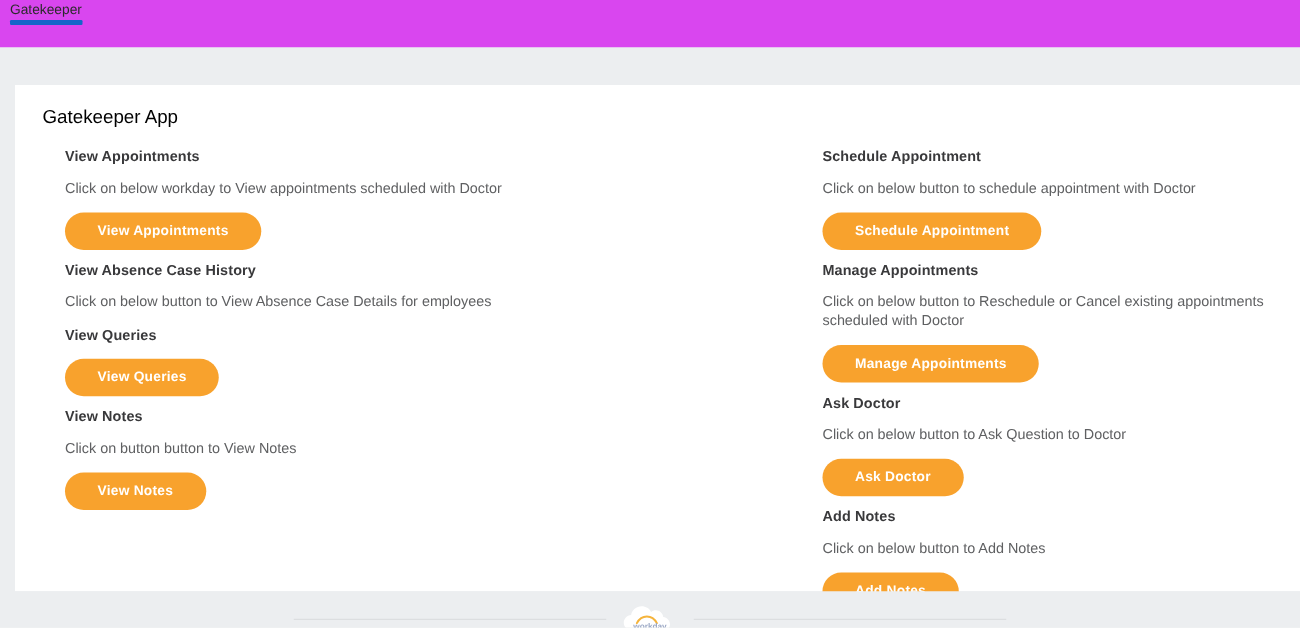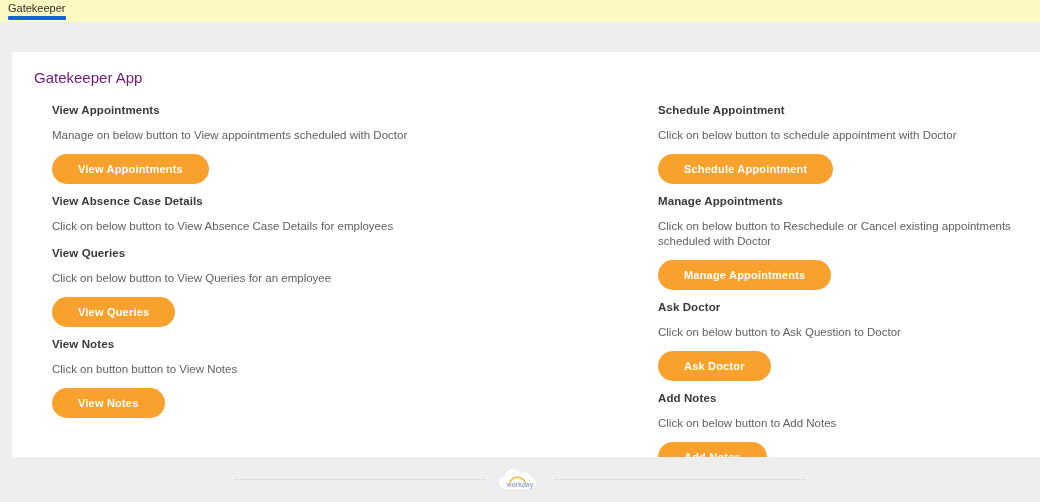--- a/index.html
+++ b/index.html
@@ -10,22 +10,22 @@
     width: 1040px;
     height: 502px;
     background: #eceef0;
     font-family: "Liberation Sans", sans-serif;
     overflow: hidden;
     position: relative;
   }
 
   
   .tabbar {
-    height: 22px;
-    background: #fef9c3;
+    height: 38px;
+    background: #d946ef;
     position: relative;
     display: flex;
     align-items: flex-start;
     box-sizing: border-box;
   }
   .tab {
     position: relative;
     padding: 1px 10px 0 8px;
     font-size: 11px;
     color: #2b2b2b;
@@ -56,21 +56,21 @@
     left: 12px;
     right: 0;
     top: 30px;
     height: 405px;
     background: #ffffff;
     box-sizing: border-box;
     padding: 16px 22px 10px 22px;
   }
   .card-title {
     font-size: 15px;
-    color: #701a75;
+    color: #000000;
     font-weight: 400;
     margin: 0 0 14px 0;
     line-height: 20px;
   }
 
   .grid {
     display: grid;
     grid-template-columns: 606px 1fr;
     column-gap: 0;
   }
@@ -155,32 +155,31 @@
 
   <div class="card">
     <div class="card-title">Gatekeeper App</div>
 
     <div class="grid">
 
       <div class="col">
 
         <div class="section">
           <div class="section-heading">View Appointments</div>
-          <div class="section-desc">Manage on below button to View appointments scheduled with Doctor</div>
+          <div class="section-desc">Click on below workday to View appointments scheduled with Doctor</div>
           <button class="btn">View Appointments</button>
         </div>
 
         <div class="section">
-          <div class="section-heading">View Absence Case Details</div>
+          <div class="section-heading">View Absence Case History</div>
           <div class="section-desc">Click on below button to View Absence Case Details for employees</div>
         </div>
 
         <div class="section">
           <div class="section-heading">View Queries</div>
-          <div class="section-desc">Click on below button to View Queries for an employee</div>
           <button class="btn">View Queries</button>
         </div>
 
         <div class="section">
           <div class="section-heading">View Notes</div>
           <div class="section-desc">Click on button button to View Notes</div>
           <button class="btn">View Notes</button>
         </div>
 
       </div>

